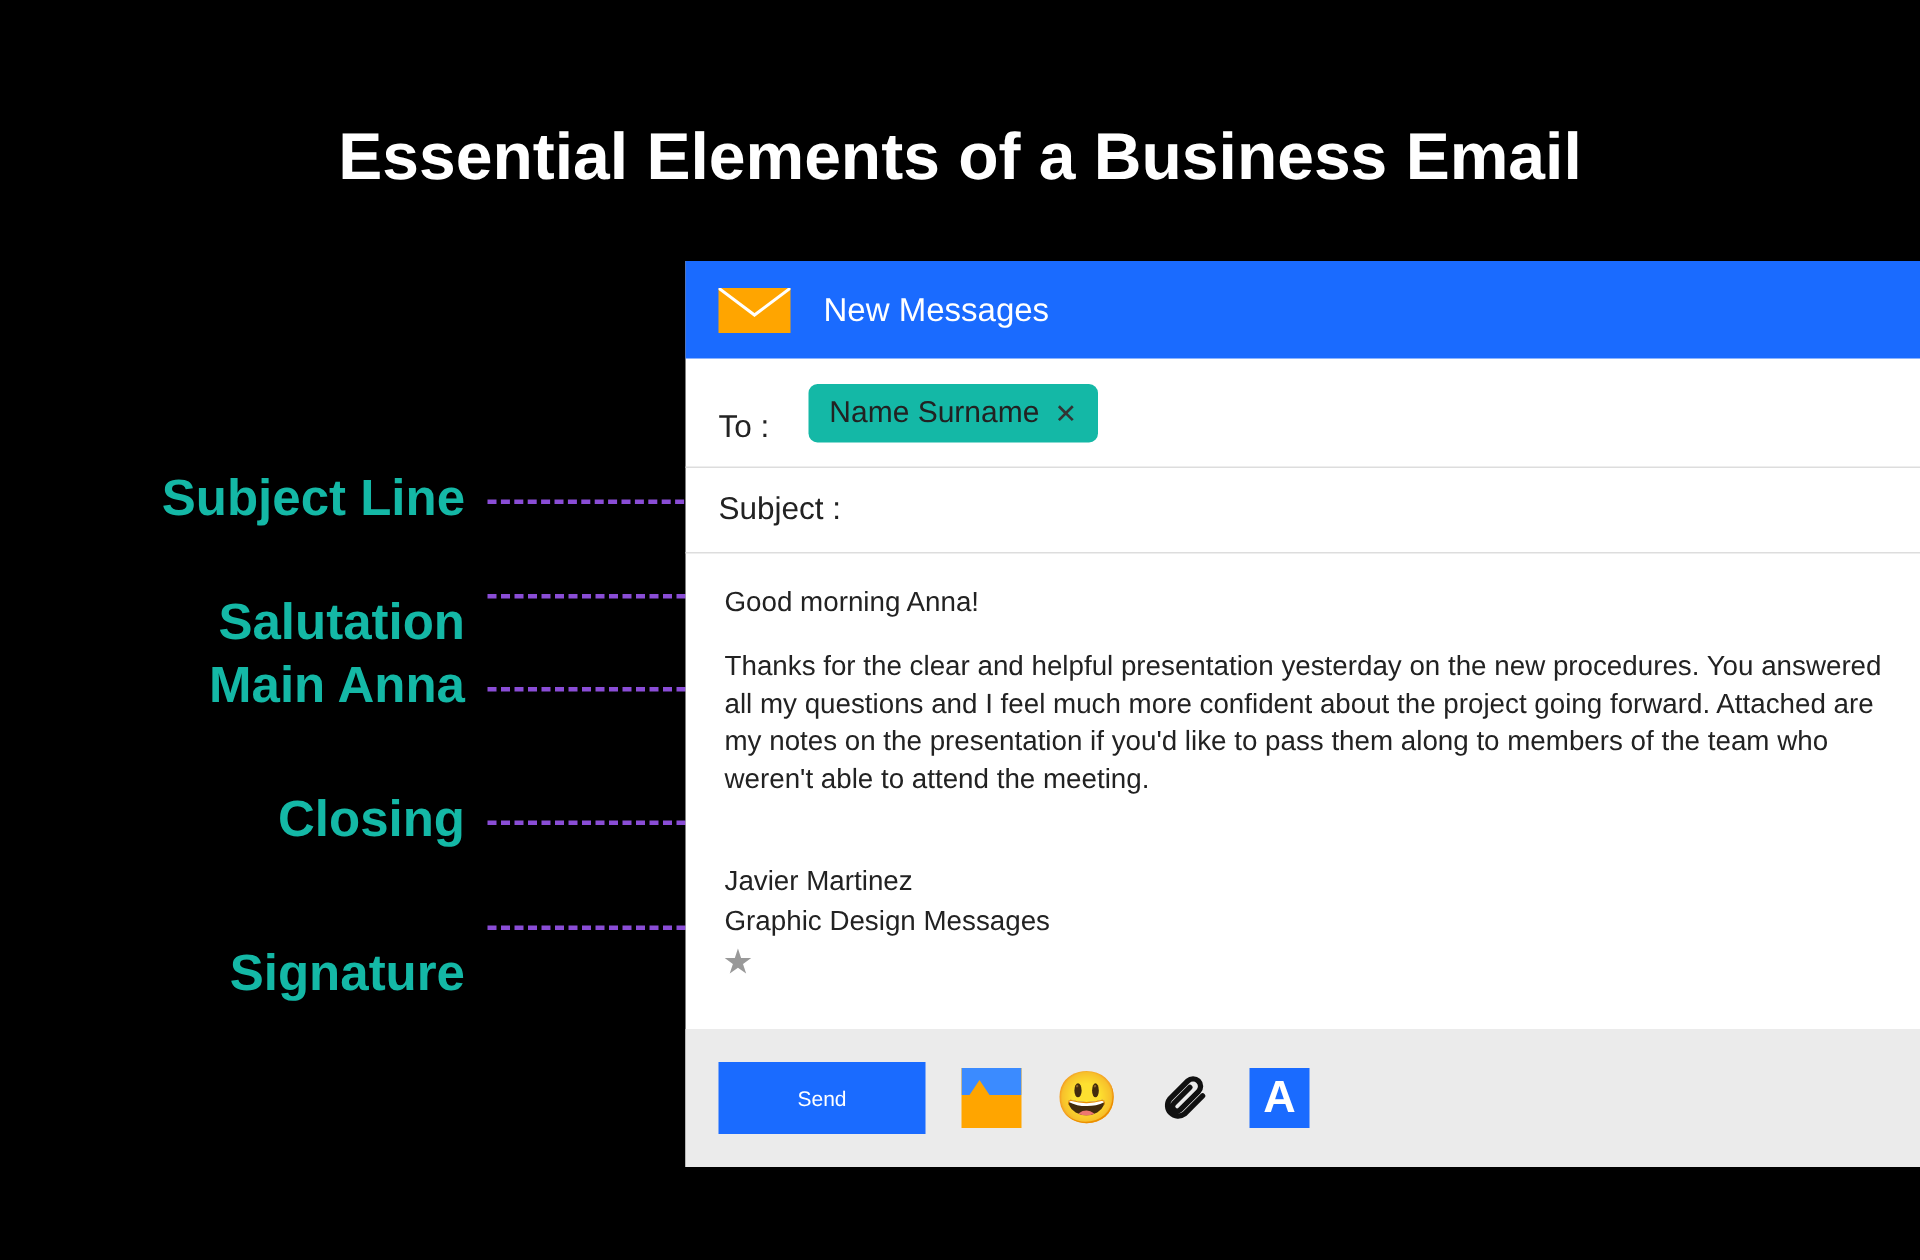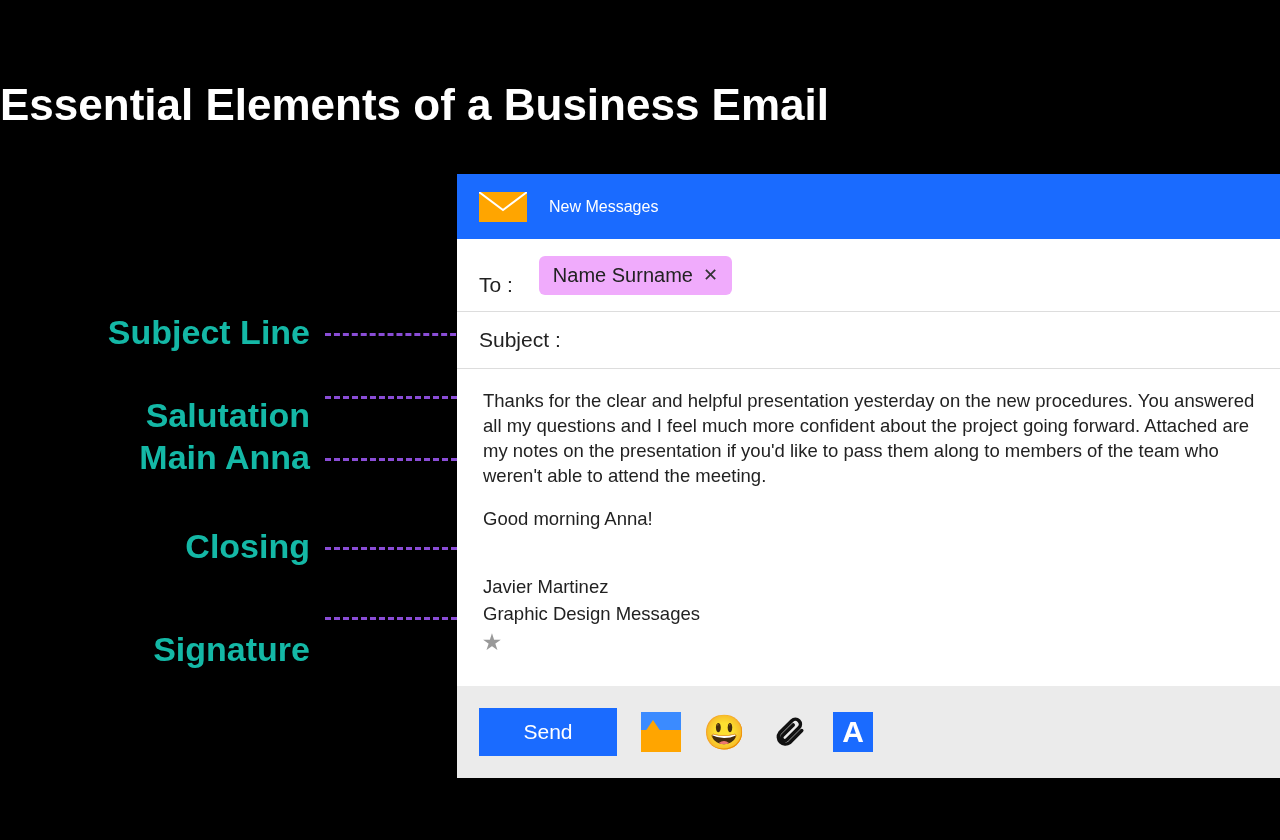--- a/index.html
+++ b/index.html
@@ -8,20 +8,21 @@
     width: 1280px;
     height: 840px;
     font-family: Arial, Helvetica, sans-serif;
     overflow: hidden;
     position: relative;
   }
   .title {
     color: #fff;
     font-size: 44px;
     font-weight: bold;
+    text-align: center;
     padding-top: 80px;
   }
   .labels {
     position: absolute;
     left: 0;
     top: 0;
     width: 310px;
   }
   .label {
     position: absolute;
@@ -55,41 +56,41 @@
     width: 48px;
     height: 30px;
     background: #ffa500;
     display: flex;
     align-items: center;
     justify-content: center;
   }
   .mail-icon svg { display:block; }
   .header-title {
     color: #fff;
-    font-size: 16px;
+    font-size: 22px;
     font-weight: 400;
   }
   .to-row {
     display: flex;
     align-items: center;
     padding: 14px 22px;
     border-bottom: 1px solid #ddd;
     gap: 26px;
   }
   .to-label {
     font-size: 21px;
     color: #222;
     margin-top: 20px;
   }
   .chip {
-    background: #f0abfc;
+    background: #14b8a6;
     border-radius: 6px;
     padding: 8px 14px;
     display: flex;
-    align-items: flex-start;
+    align-items: flex-end;
     gap: 10px;
     font-size: 20px;
     color: #222;
   }
   .chip-x {
     font-size: 18px;
     cursor: pointer;
     color: #333;
   }
   .subject-row {
@@ -126,21 +127,21 @@
     align-items: center;
     padding-left: 22px;
     gap: 24px;
   }
   .send-btn {
     background: #1a6bff;
     color: #fff;
     border: none;
     width: 138px;
     height: 48px;
-    font-size: 21px;
+    font-size: 14px;
     cursor: pointer;
   }
   .tb-icon {
     width: 40px;
     height: 40px;
     display: flex;
     align-items: center;
     justify-content: center;
     cursor: pointer;
   }
@@ -218,22 +219,22 @@
       <span>Name Surname</span>
       <span class="chip-x">✕</span>
     </span>
   </div>
 
   <div class="subject-row">
     <span>Subject :</span>
   </div>
 
   <div class="body-area">
+    <p>Good morning Anna!</p>
     <p>Thanks for the clear and helpful presentation yesterday on the new procedures. You answered all my questions and I feel much more confident about the project going forward. Attached are my notes on the presentation if you'd like to pass them along to members of the team who weren't able to attend the meeting.</p>
-    <p>Good morning Anna!</p>
     <br>
     <div class="signature">
       <p>Javier Martinez</p>
       <p>Graphic Design Messages</p>
       <div class="sig-company">
         <span class="sig-star">★</span>
       </div>
     </div>
   </div>
 

